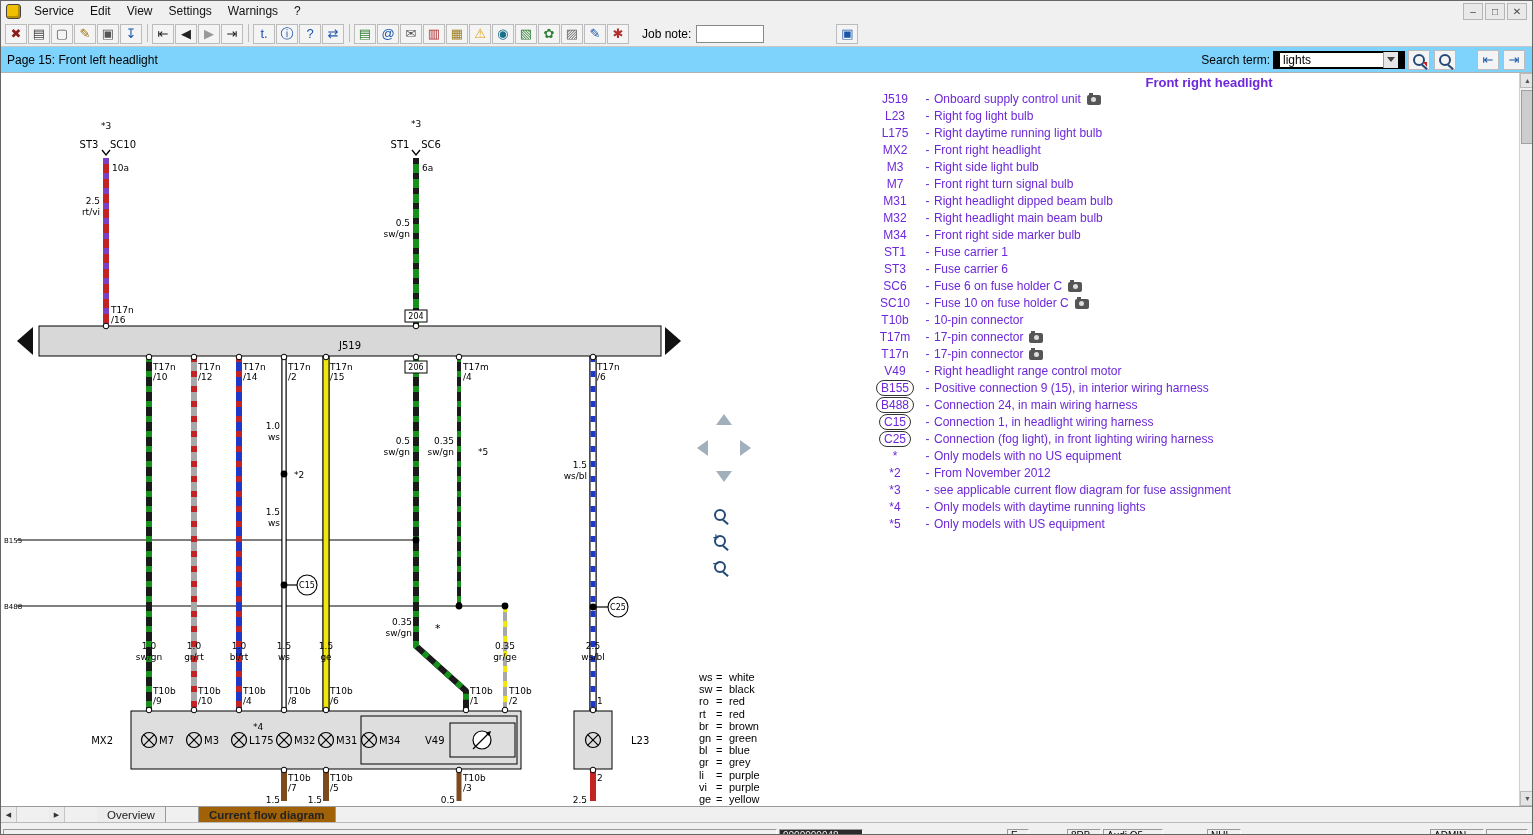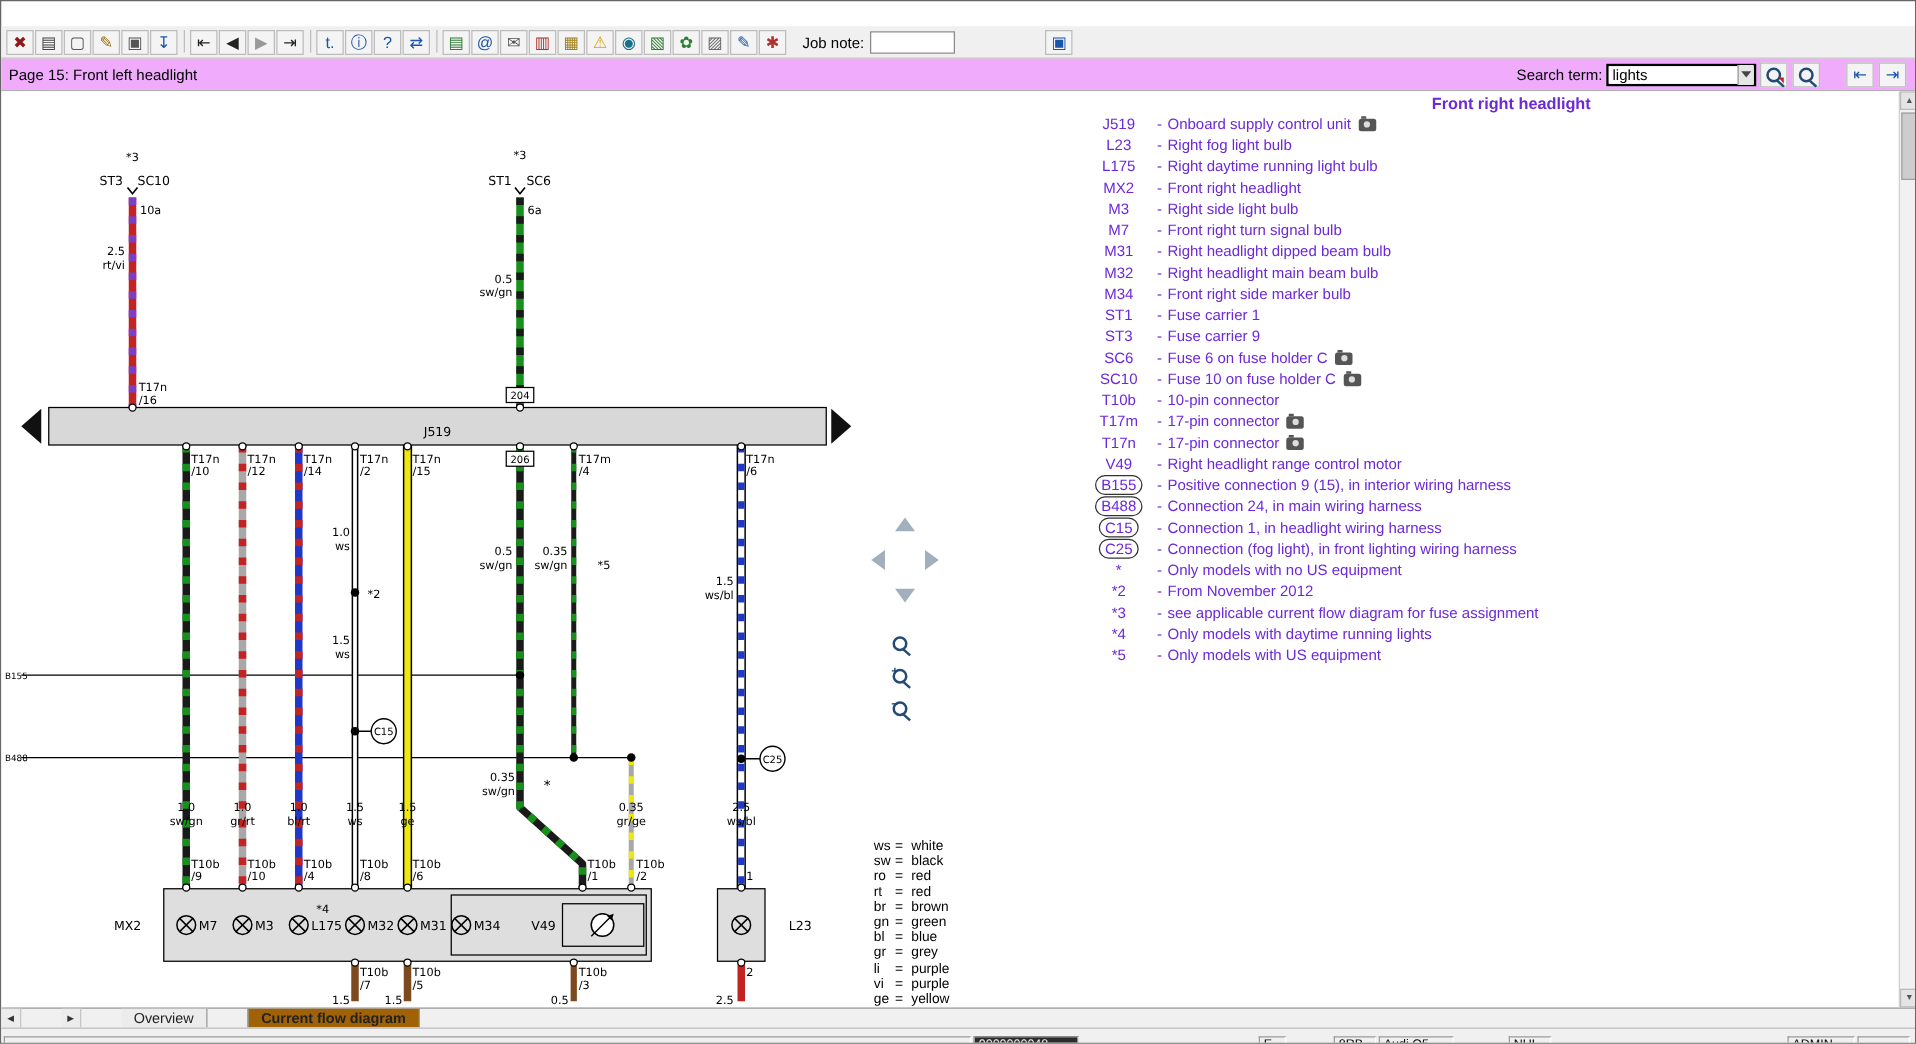--- a/index.html
+++ b/index.html
@@ -18,25 +18,25 @@
   #toolbar{position:absolute;left:0;top:20px;width:100%;height:26px;background:#f0f0f0;
            border-bottom:1px solid #c6c6c6;display:flex;align-items:center;box-sizing:border-box;padding:0 4px;}
   .tbtn{width:22px;height:20px;border:1px solid #bcbcbc;background:#f4f4f4;margin-right:1px;
         display:inline-flex;align-items:center;justify-content:center;font-size:13px;line-height:1;
         box-sizing:border-box;position:relative;}
   .tsep{display:inline-block;width:1px;height:18px;background:#bdbdbd;margin:0 4px;}
   #job-note-label{font-size:12px;margin:0 5px 0 12px;}
   #job-note-input{width:62px;height:16px;border:1px solid #8a8a8a;font-size:11px;padding:0 2px;}
   #toolbar-icons-b{margin-left:72px;display:flex;}
   
-  #infobar{position:absolute;left:0;top:46px;width:100%;height:26px;background:#f0abfc;
+  #infobar{position:absolute;left:0;top:46px;width:100%;height:26px;background:#7dd3fc;
            border-bottom:1px solid #b2b2b2;display:flex;align-items:center;font-size:12px;
            box-sizing:border-box;padding:0 6px;}
   .ib-right{margin-left:auto;display:flex;align-items:center;gap:3px;}
-  .combo{width:120px;height:18px;background:#fff;border:2px solid #000000;display:flex;align-items:center;box-sizing:border-box;}
+  .combo{width:132px;height:18px;background:#fff;border:7px solid #000000;display:flex;align-items:center;box-sizing:border-box;}
   .combo input{border:0;outline:0;width:97px;font-size:12px;padding:0 3px;font-family:"Liberation Sans",sans-serif;}
   .combo-arrow{width:16px;height:16px;background:#e6e6e6;border-left:1px solid #999;
                display:flex;align-items:center;justify-content:center;}
   .caret{width:0;height:0;border-left:4px solid transparent;border-right:4px solid transparent;border-top:5px solid #444;}
   .mag{display:inline-block;position:relative;width:8px;height:8px;border:2px solid #234a75;border-radius:50%;}
   .mag::after{content:"";position:absolute;right:-5px;bottom:-4px;width:7px;height:2px;background:#234a75;transform:rotate(42deg);}
   .redmark{position:absolute;right:2px;bottom:2px;width:0;height:0;border-left:4px solid transparent;border-top:5px solid #c22222;}
   .ib-gap{width:14px;}
   
   #main{position:absolute;left:0;top:72px;width:1533px;height:733px;background:#fff;overflow:hidden;}
@@ -85,20 +85,29 @@
   .sfield{height:11px;line-height:11px;border:1px solid;border-color:#9a9a9a #fff #fff #9a9a9a;
           padding:0 3px;margin-right:2px;overflow:hidden;white-space:nowrap;box-sizing:content-box;}
   .sfield.dark{background:#2b2b2b;color:#f2f2f2;}
   .sspacer{display:inline-block;}
 </style>
 </head>
 <body>
 
 <div id="app">
 
+  <div id="menubar">
+    <span class="app-logo"></span>
+    <span id="menu-items"><span class="menu-item">Service</span><span class="menu-item">Edit</span><span class="menu-item">View</span><span class="menu-item">Settings</span><span class="menu-item">Warnings</span><span class="menu-item">?</span></span>
+    <span id="win-controls">
+        <span class="win-btn">–</span>
+        <span class="win-btn">□</span>
+        <span class="win-btn">✕</span>
+      </span>
+  </div>
 
   <div id="toolbar">
     <span id="toolbar-icons-a" style="display:flex">
         <span class="tbtn" style="color: rgb(139, 26, 26);">✖</span>
         <span class="tbtn" style="color: rgb(68, 68, 68);">▤</span>
         <span class="tbtn" style="color: rgb(85, 85, 85);">▢</span>
         <span class="tbtn" style="color: rgb(160, 112, 16);">✎</span>
         <span class="tbtn" style="color: rgb(85, 85, 85);">▣</span>
         <span class="tbtn" style="color: rgb(26, 85, 170);">↧</span>
         <span class="tsep"></span>
@@ -469,21 +478,21 @@
             <span class="lg-desc">Front right side marker bulb</span>
           </div>
           <div class="lg-row">
             <span class="lg-codecell"><span class="codetext">ST1</span></span>
             <span class="lg-dash">-</span>
             <span class="lg-desc">Fuse carrier 1</span>
           </div>
           <div class="lg-row">
             <span class="lg-codecell"><span class="codetext">ST3</span></span>
             <span class="lg-dash">-</span>
-            <span class="lg-desc">Fuse carrier 9</span>
+            <span class="lg-desc">Fuse carrier 6</span>
           </div>
           <div class="lg-row">
             <span class="lg-codecell"><span class="codetext">SC6</span></span>
             <span class="lg-dash">-</span>
             <span class="lg-desc">Fuse 6 on fuse holder C</span>
             <span class="cam"></span>
           </div>
           <div class="lg-row">
             <span class="lg-codecell"><span class="codetext">SC10</span></span>
             <span class="lg-dash">-</span>

